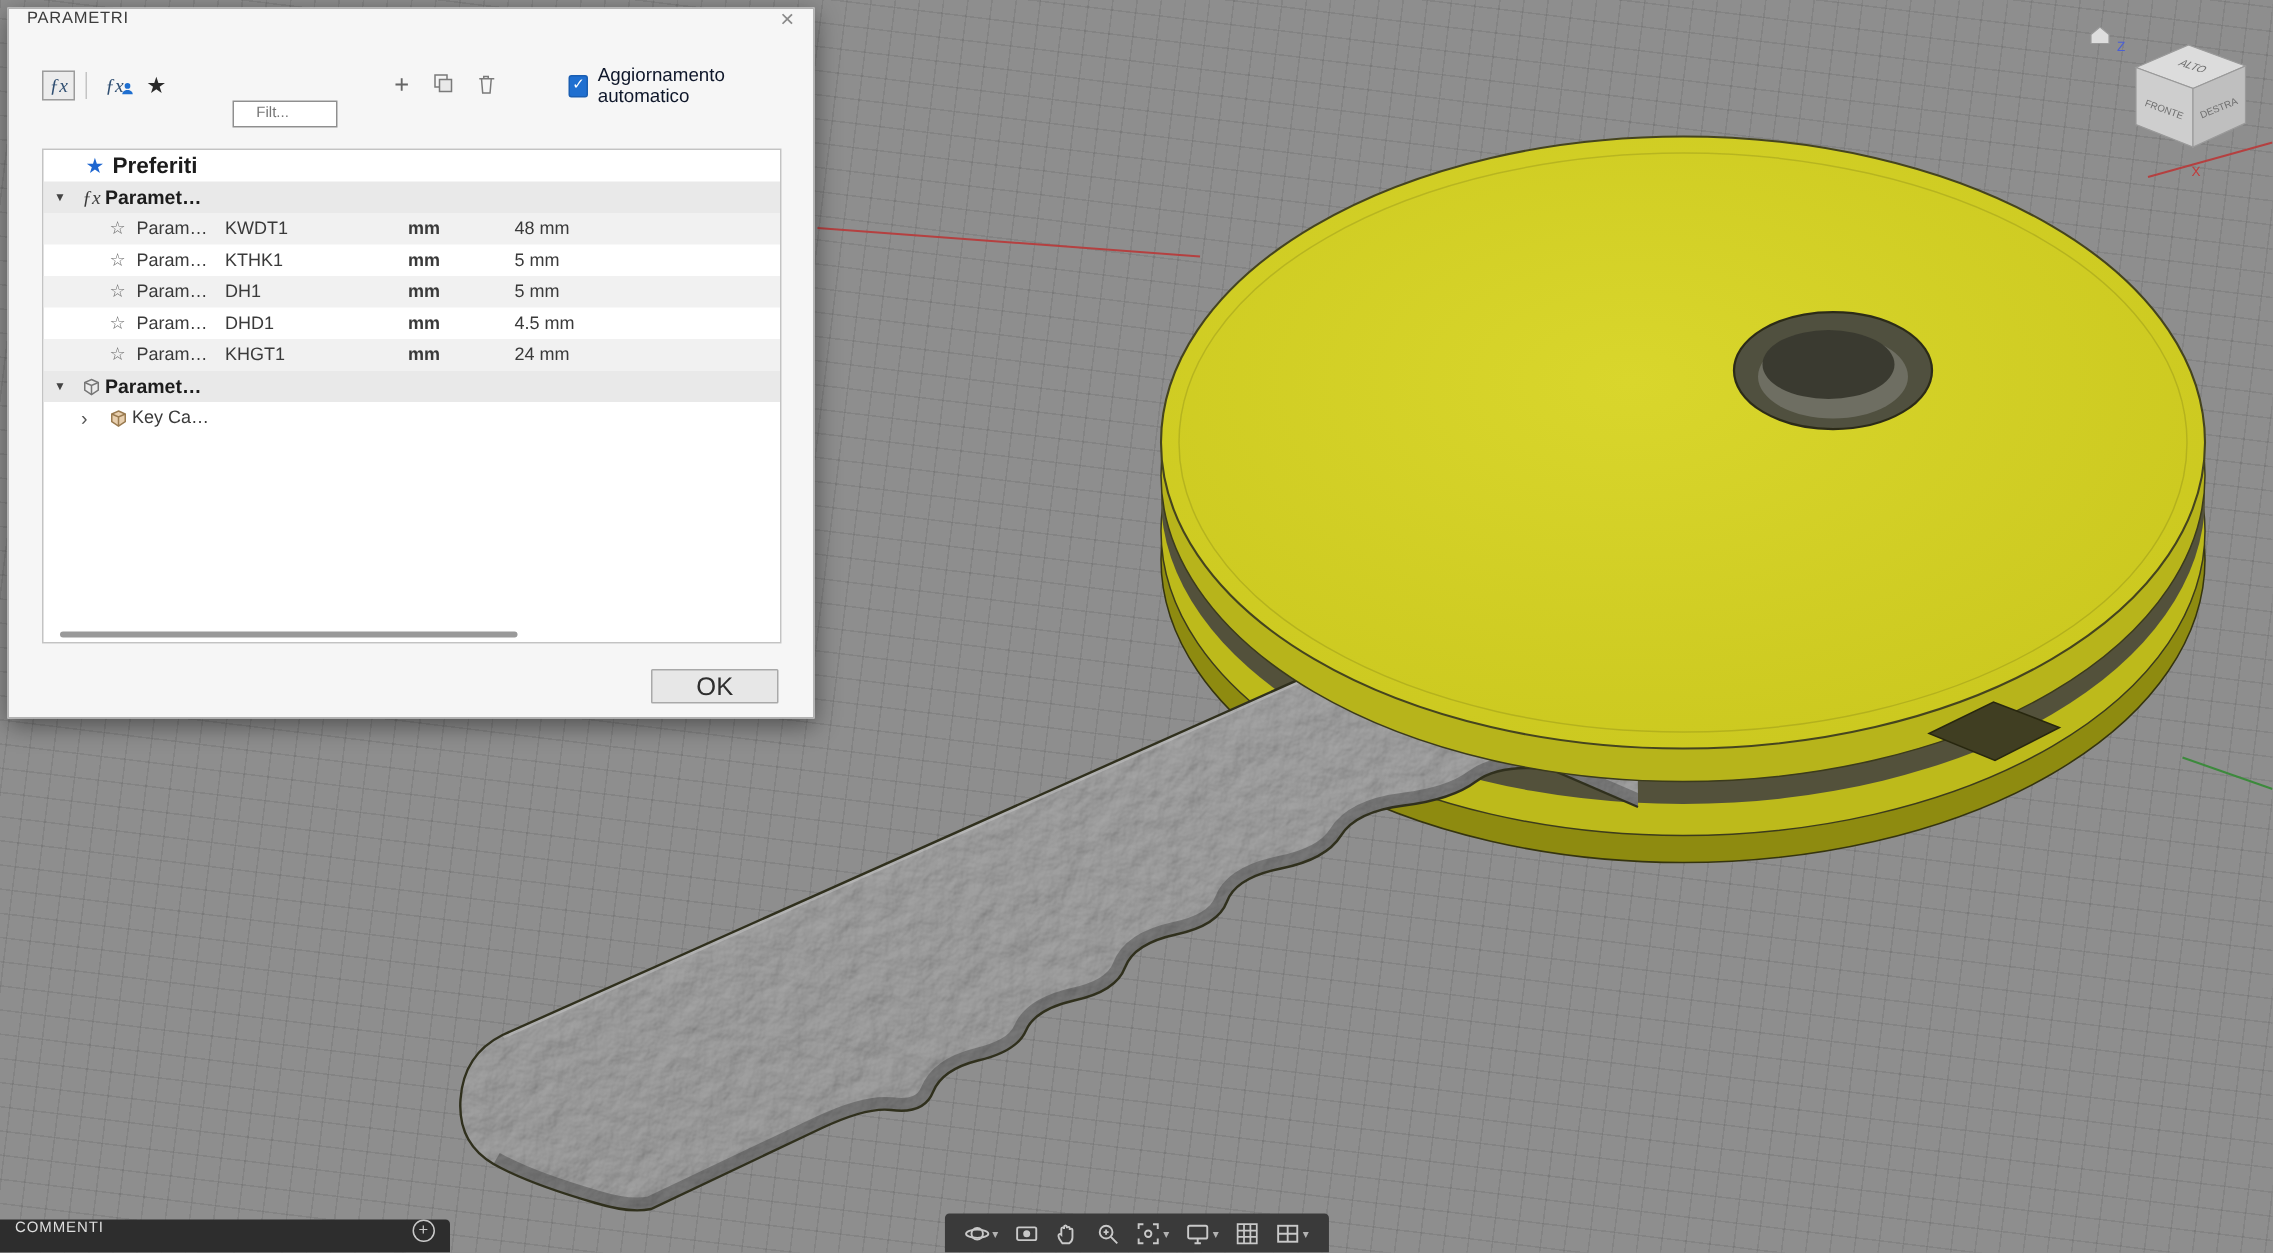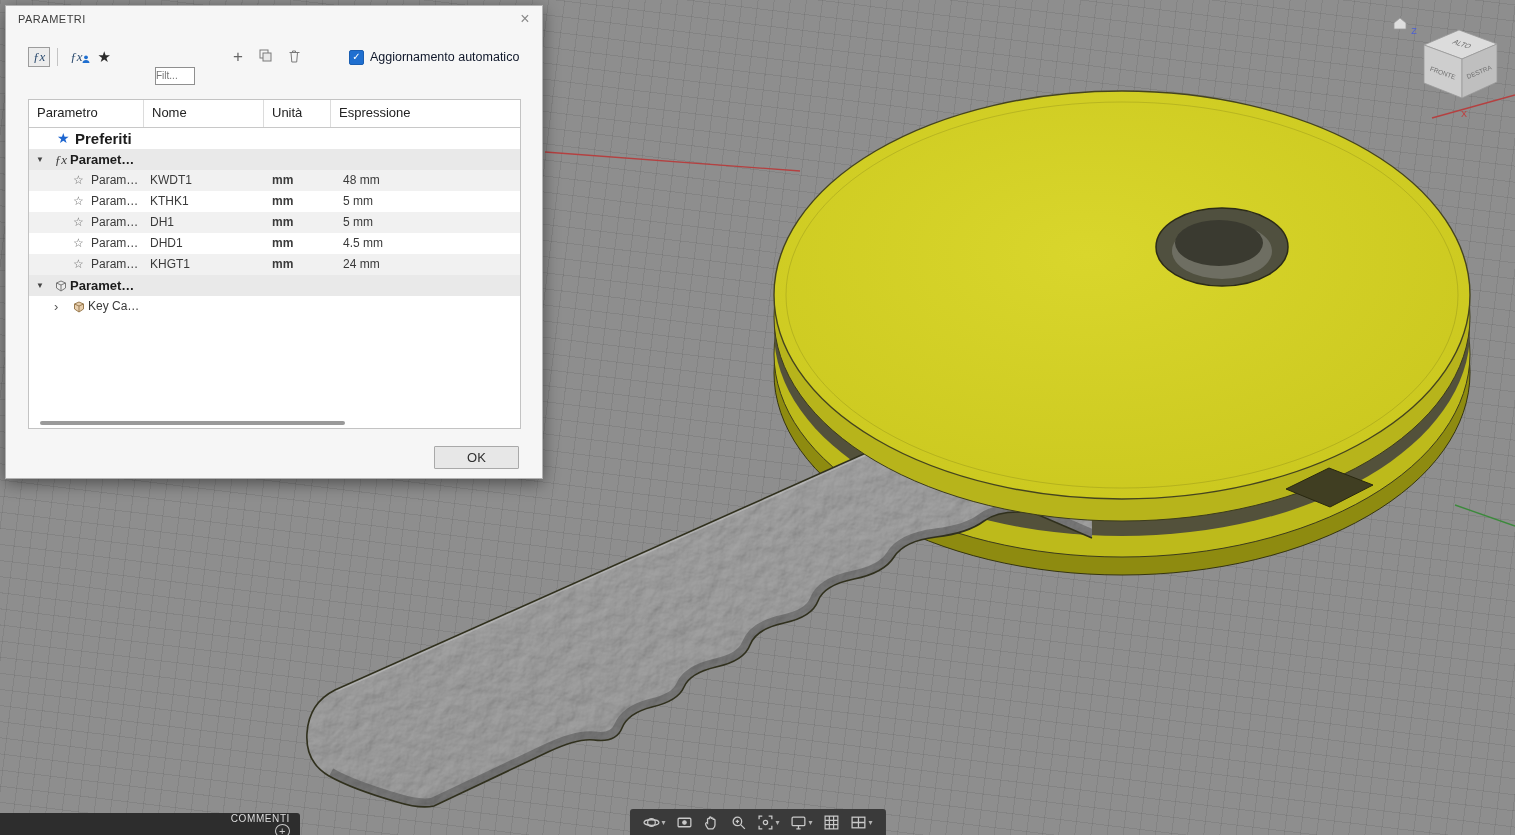--- a/index.html
+++ b/index.html
@@ -12,32 +12,32 @@
       repeating-linear-gradient(7deg, rgba(60,60,60,.13) 0px, rgba(60,60,60,.13) 1px, transparent 1px, transparent 16px);
   }
   #scene{position:absolute;left:0;top:0;z-index:1;}
 
   
   .dialog{
     position:absolute;left:5px;top:5px;width:538px;height:474px;z-index:20;
     background:#f6f6f6;border:1px solid #b2b2b2;box-shadow:0 4px 16px rgba(0,0,0,.45);
     box-sizing:border-box;
   }
-  .dlg-title{height:26px;display:flex;align-items:center;padding:0 12px;font-size:11px;
+  .dlg-title{height:26px;display:flex;align-items:flex-start;padding:0 12px;font-size:11px;
     color:#3c3c3c;letter-spacing:.5px;}
   .dlg-close{margin-left:auto;color:#8a8a8a;font-size:16px;line-height:16px;cursor:default;}
   .dlg-toolbar{display:flex;align-items:center;height:34px;padding:8px 10px 4px 22px;}
   .tbtn{background:none;border:1px solid transparent;padding:1px 4px;font-size:13px;color:#2f4e71;
     font-family:"Liberation Serif",serif;font-style:italic;position:relative;}
   .tbtn.active{border:1px solid #9c9c9c;background:#ececec;}
   .tsep{width:1px;height:18px;background:#c4c4c4;margin:0 7px;}
   .star-btn{font-size:15px;color:#2b2b2b;background:none;border:none;padding:0 4px;margin-left:6px;}
   .person-badge{position:absolute;right:-3px;bottom:-1px;}
   .filter-input{width:38px;height:16px;margin-left:40px;border:1px solid #8f8f8f;font-size:10px;
-    padding:0 0;color:#777;background:#fff;margin-top:37px;}
+    padding:0 15px;color:#777;background:#fff;margin-top:37px;}
   .ibtn{background:none;border:none;color:#666;padding:0 2px;}
   .plus-btn{font-size:17px;line-height:14px;margin-left:36px;}
   .copy-btn{margin-left:12px;}
   .trash-btn{margin-left:12px;}
   .checkbox{width:13px;height:13px;background:#1f6fd0;border:1px solid #1a5eb2;border-radius:2px;
     margin-left:46px;display:inline-flex;align-items:center;justify-content:center;}
   .chk{color:#fff;font-size:10px;line-height:10px;}
   .chk-label{font-size:12.5px;color:#0f172a;margin-left:6px;}
 
   
@@ -60,32 +60,32 @@
   .gfx{width:18px;font-family:"Liberation Serif",serif;font-style:italic;font-size:13px;color:#3c3c3c;text-align:center;}
   .gicon{width:18px;display:inline-flex;justify-content:center;}
   .trow.group b{color:#1c1c1c;}
   .row-data .c1{padding-left:44px;display:flex;align-items:center;}
   .row-star{color:#6b6b6b;font-size:12px;width:18px;}
   .row-child .c1{padding-left:25px;display:flex;align-items:center;}
   .ccaret{width:16px;font-size:13px;color:#555;}
   .hscroll{position:absolute;left:0;right:0;bottom:2px;height:6px;}
   .hthumb{position:absolute;left:11px;width:305px;height:4px;top:1px;background:#9a9a9a;border-radius:2px;}
   .ok-btn{position:absolute;right:23px;bottom:9px;width:85px;height:23px;background:#e7e7e7;
-    border:1px solid #a9a9a9;font-size:13px;color:#2e2e2e;border-radius:1px;}
+    border:1px solid #a9a9a9;font-size:17px;color:#2e2e2e;border-radius:1px;}
 
   
   .navbar{position:absolute;left:50%;bottom:0;transform:translateX(-50%);height:26px;z-index:10;
     background:#3a3a3a;display:flex;align-items:center;padding:0 8px;border-radius:3px 3px 0 0;}
   .nav-item{display:flex;align-items:center;padding:0 5px;height:26px;}
   .nav-caret{color:#b2b2b2;font-size:8px;margin-left:2px;}
 
   
   .comments{position:absolute;left:0;bottom:0;width:300px;height:22px;z-index:10;background:#2d2d2d;
-    color:#dedede;display:flex;align-items:flex-end;padding:0 10px;box-sizing:border-box;
-    font-size:10px;letter-spacing:.6px;border-radius:0 3px 0 0;flex-direction:column;}
+    color:#dedede;display:flex;align-items:flex-start;padding:0 10px;box-sizing:border-box;
+    font-size:10px;letter-spacing:.6px;border-radius:0 3px 0 0;}
   .plus-circle{margin-left:auto;width:13px;height:13px;border:1px solid #c9c9c9;border-radius:50%;
     color:#c9c9c9;font-size:11px;line-height:12px;text-align:center;}
 </style>
 </head>
 <body>
 
 <svg id="scene" width="1515" height="835" viewBox="0 0 1515 835">
   <defs>
     <linearGradient id="bladegrad" x1="0" y1="0" x2="0.25" y2="1">
       <stop offset="0" stop-color="#9a9a9a"></stop>
@@ -198,26 +198,20 @@
         <path d="M1.5 3.5h10M4.5 3.5V2h3v1.5M3 3.5l.8 9.5h4.9l.8-9.5" stroke="#7a7a7a" fill="none"></path>
         </svg>
     </button>
     <span class="checkbox">
       <span class="chk">✓</span>
     </span>
     <span class="chk-label">Aggiornamento automatico</span>
   </div>
 
   <div class="ptable">
-    <div class="thead">
-      <div class="th c1">Parametro</div>
-      <div class="th c2">Nome</div>
-      <div class="th c3">Unità</div>
-      <div class="th c4">Espressione</div>
-    </div>
 
     <div class="trow row-fav">
       <span class="cell c1">
         <span class="fav-star">★</span>
         <b>Preferiti</b>
       </span>
     </div>
 
     <div class="trow group">
       <span class="gcaret">▼</span>

